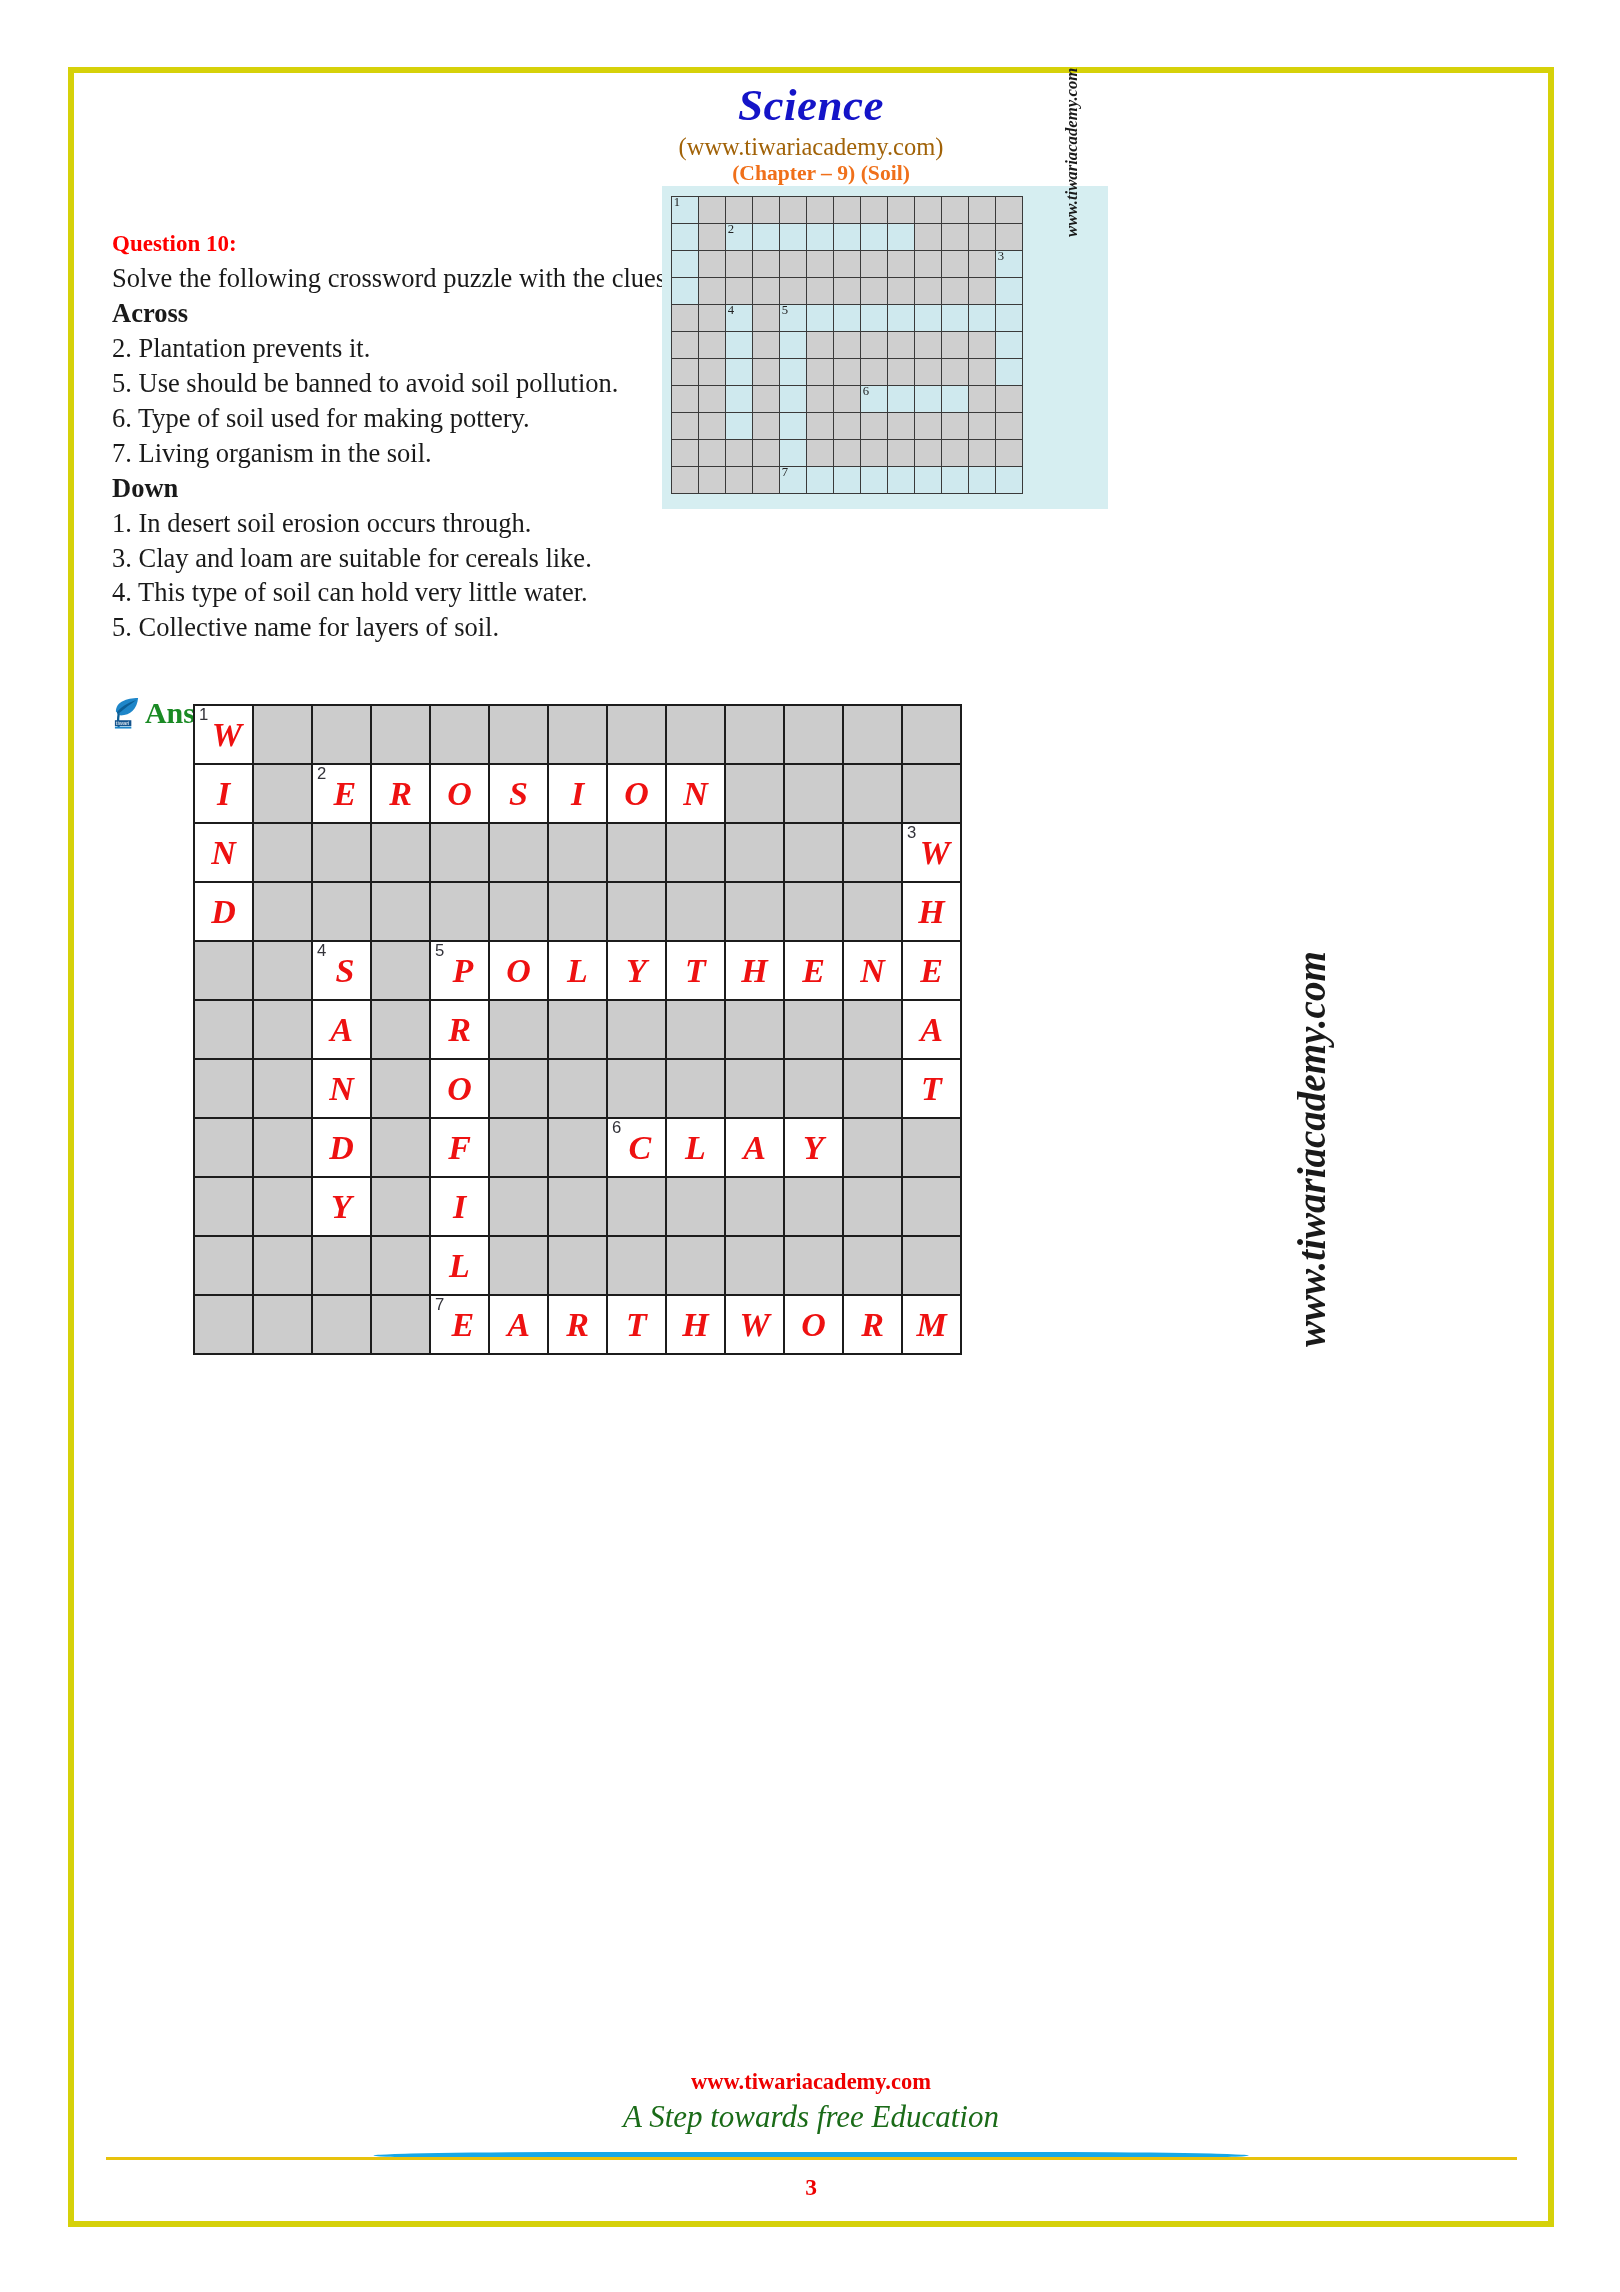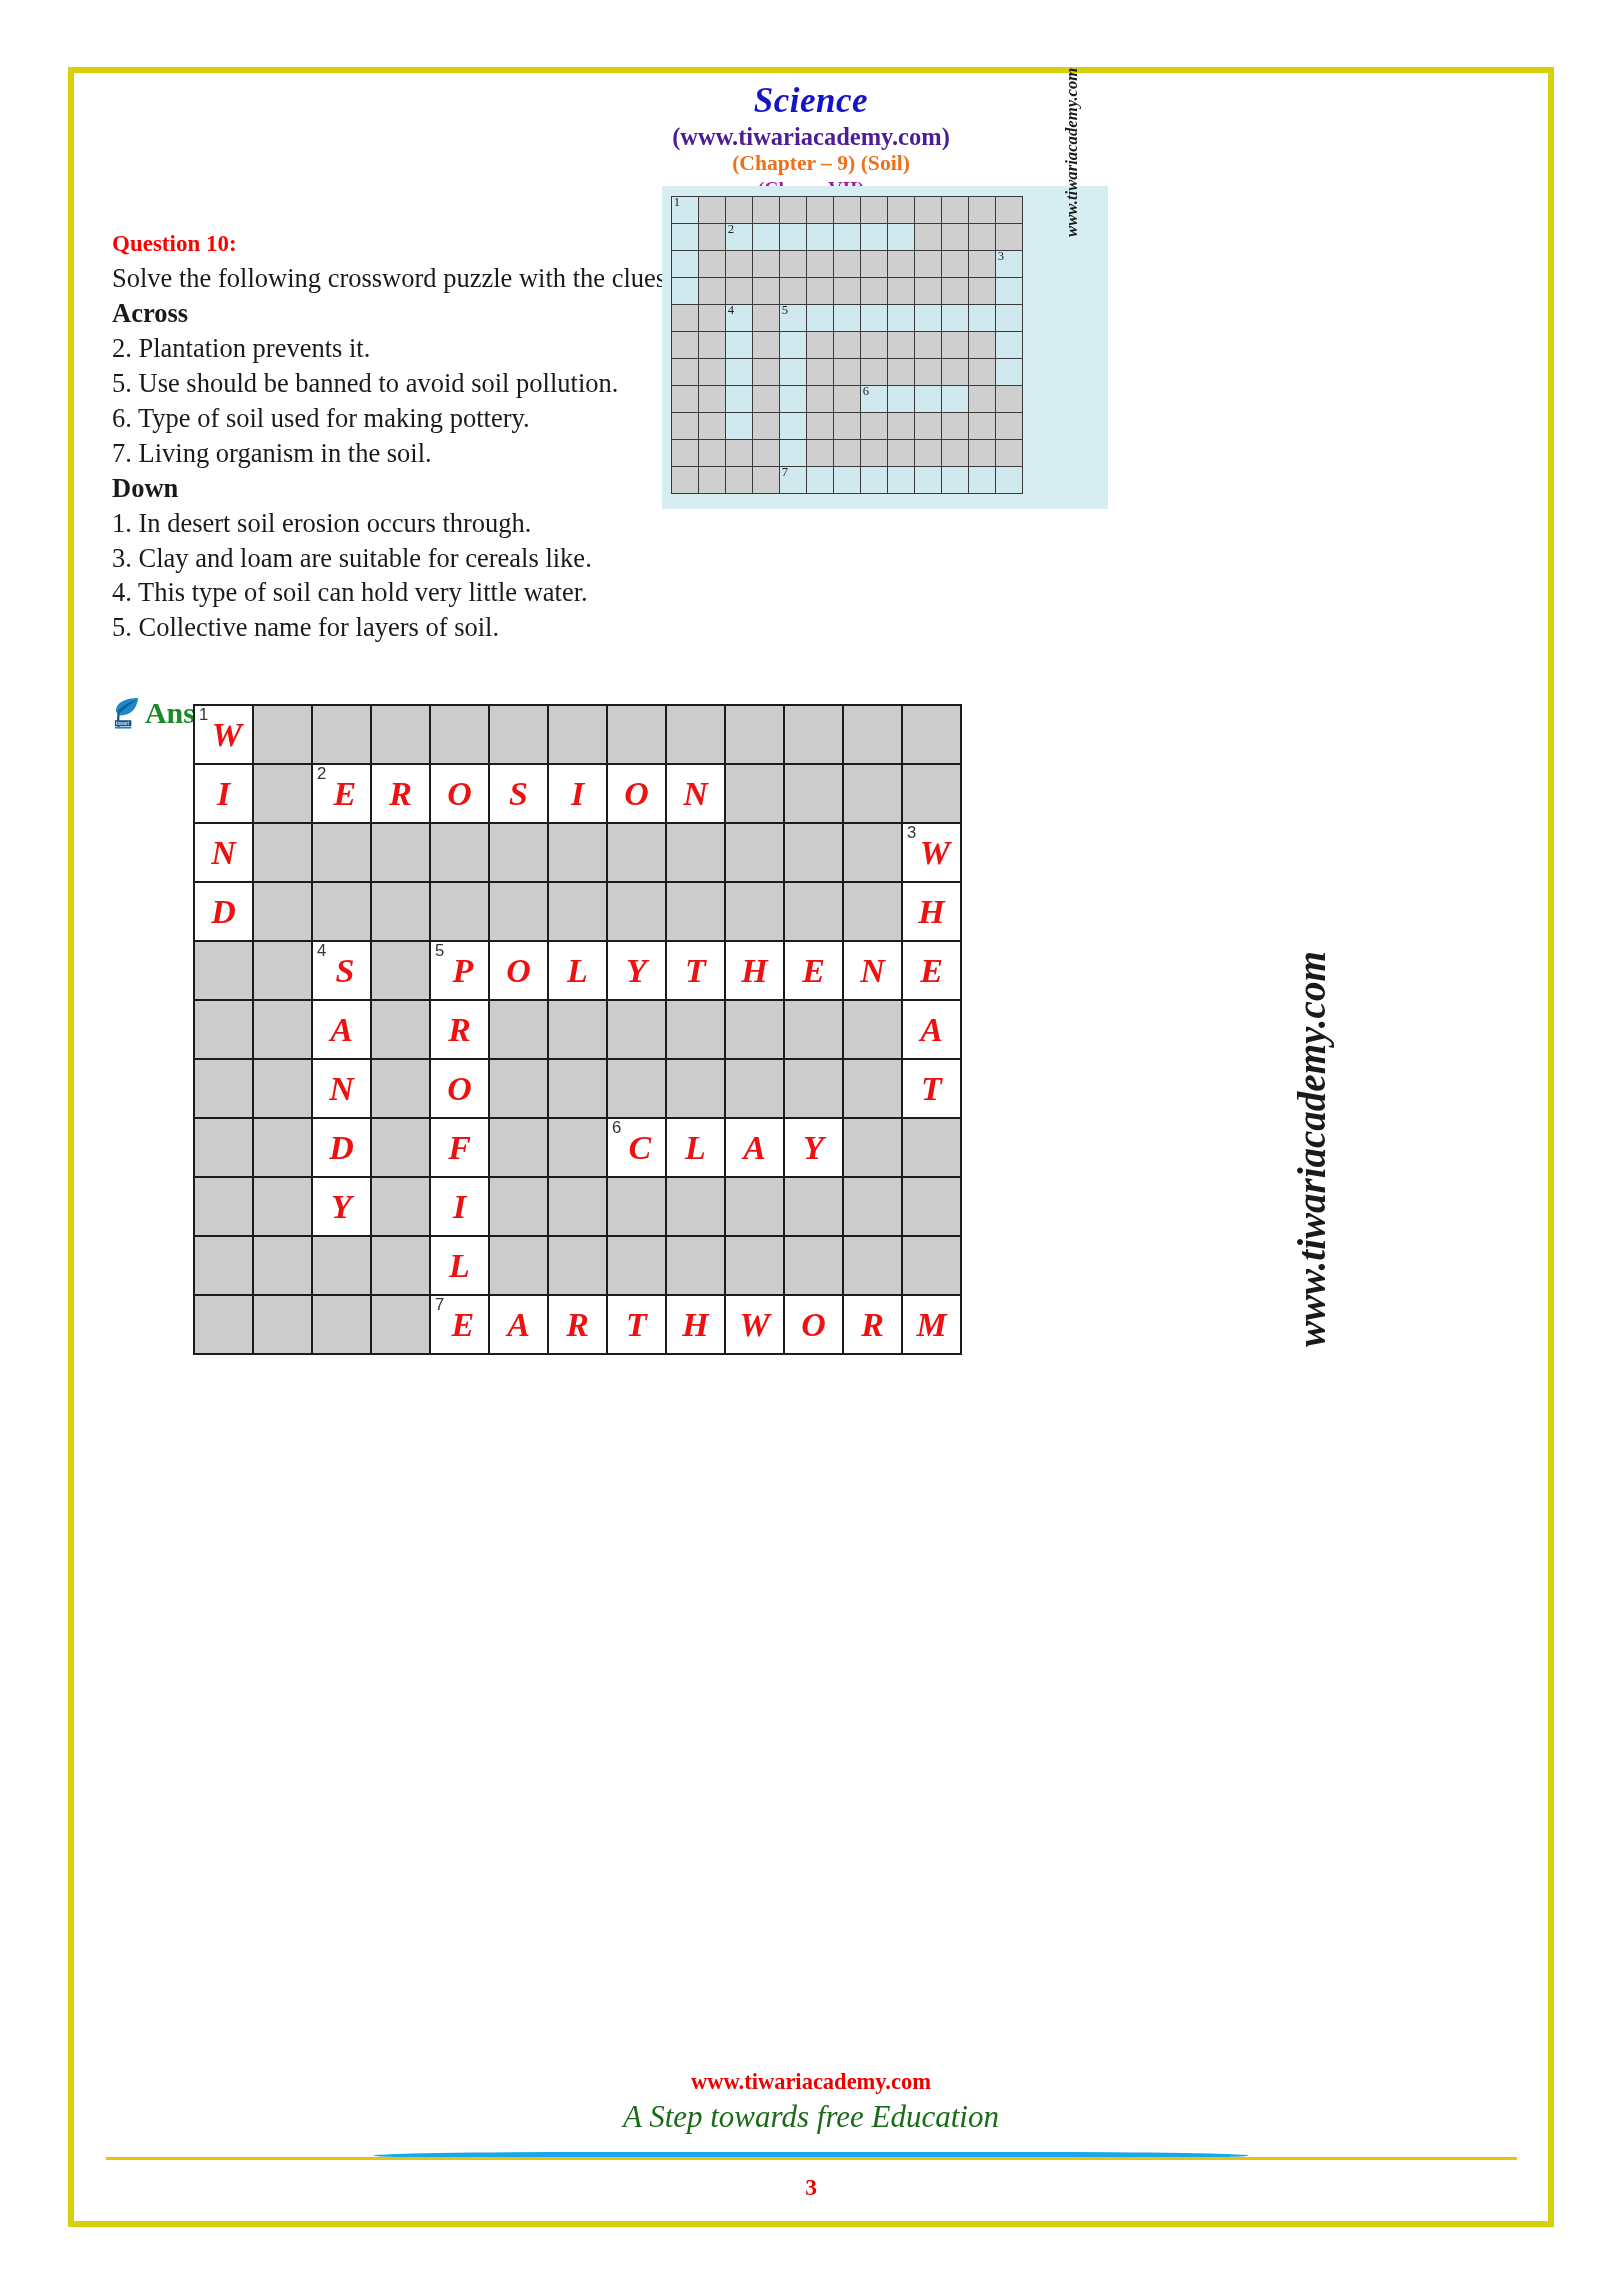--- a/index.html
+++ b/index.html
@@ -37,30 +37,30 @@
     position: absolute;
     left: 0;
     top: 9.8px;
     width: 100%;
     text-align: center;
   }
   #subject-title {
     font-family: "Liberation Serif", serif;
     font-style: italic;
     font-weight: bold;
-    font-size: 35px;
+    font-size: 45px;
     color: #1414c8;
     letter-spacing: 0.5px;
     line-height: 1.0;
   }
   #site-line {
     font-family: "Liberation Serif", serif;
-    font-weight: bold;
+    font-weight: normal;
     font-size: 24.5px;
-    color: #4c1d95;
+    color: #a16207;
     margin-top: 4.9px;
     line-height: 1.15;
   }
   #chapter-line {
     font-family: "Liberation Serif", serif;
     font-weight: bold;
     font-size: 21.6px;
     color: #f0701a;
     line-height: 1.2;
     margin-left: 20px;

